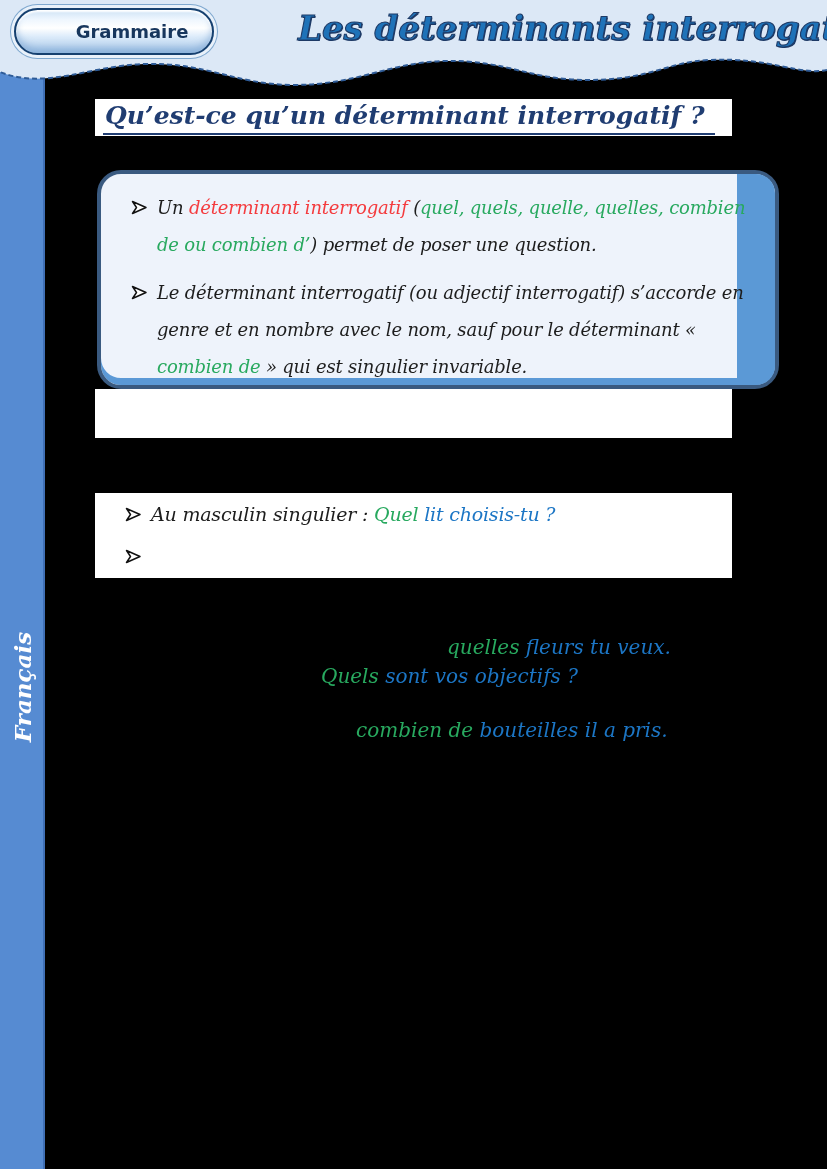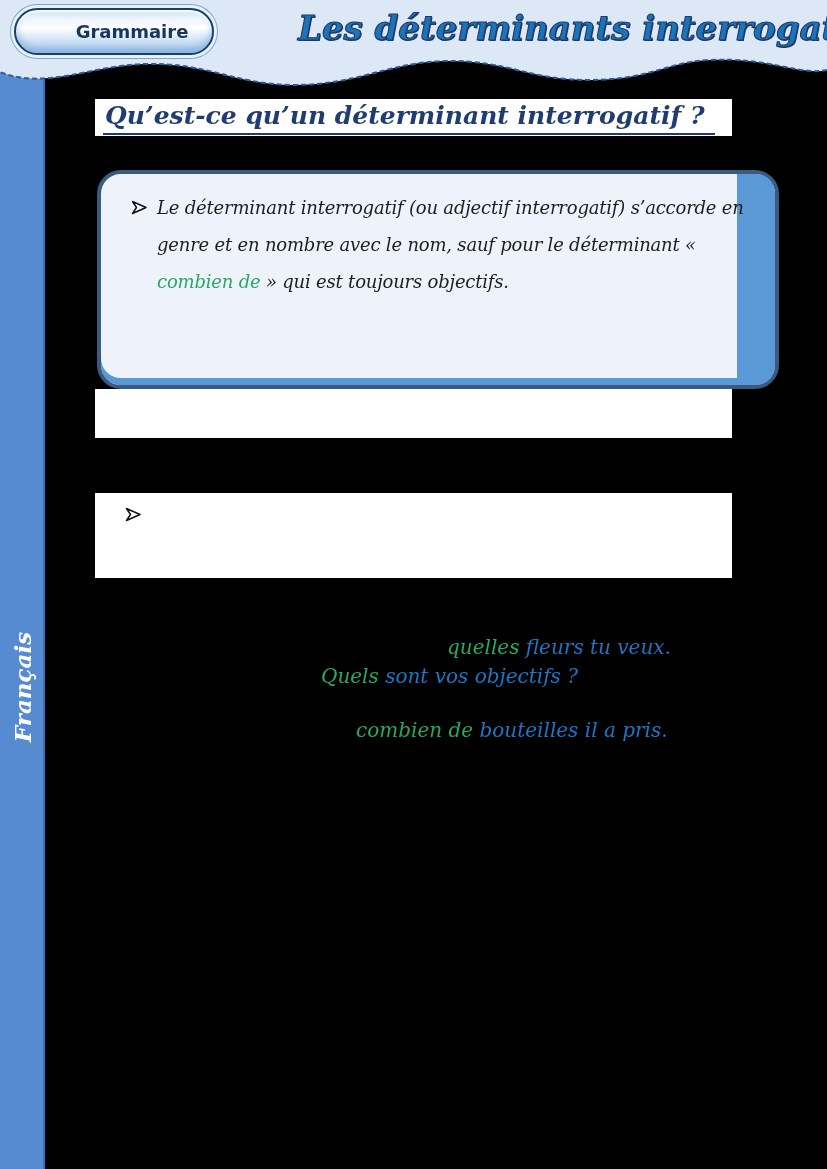--- a/index.html
+++ b/index.html
@@ -112,29 +112,45 @@
   </div>
 
   <div class="info-box">
     <div class="info-band"></div>
     <div class="info-content">
       <div class="bullet">
         <svg class="arrow" width="17" height="15" viewBox="0 0 17 15">
           <path d="M1.5,1.5 L15,7.5 L1.5,13.5 L5.5,7.5 Z" fill="#ffffff" stroke="#111111" stroke-width="1.5" stroke-linejoin="round"></path>
         </svg>
         <span class="btext">
-          <span class="c-ink">Le déterminant interrogatif (ou adjectif interrogatif) s’accorde en genre et en nombre avec le nom, sauf pour le déterminant  « </span><span class="c-green">combien de</span><span class="c-ink"> » qui est toujours objectifs.</span>
+          <span class="c-ink">Un </span><span class="c-red">déterminant interrogatif </span><span class="c-ink">(</span><span class="c-green">quel, quels, quelle, quelles, combien de ou combien d’</span><span class="c-ink">) permet de poser une question.</span>
+        </span>
+      </div>
+      <div class="bullet">
+        <svg class="arrow" width="17" height="15" viewBox="0 0 17 15">
+          <path d="M1.5,1.5 L15,7.5 L1.5,13.5 L5.5,7.5 Z" fill="#ffffff" stroke="#111111" stroke-width="1.5" stroke-linejoin="round"></path>
+        </svg>
+        <span class="btext">
+          <span class="c-ink">Le déterminant interrogatif (ou adjectif interrogatif) s’accorde en genre et en nombre avec le nom, sauf pour le déterminant  « </span><span class="c-green">combien de</span><span class="c-ink"> » qui est singulier invariable.</span>
         </span>
       </div>
     </div>
   </div>
 
   <div class="white-strip"></div>
 
   <div class="examples-box">
+    <div class="bullet">
+      <svg class="arrow" width="17" height="15" viewBox="0 0 17 15">
+        <path d="M1.5,1.5 L15,7.5 L1.5,13.5 L5.5,7.5 Z" fill="#ffffff" stroke="#111111" stroke-width="1.5" stroke-linejoin="round"></path>
+      </svg>
+      <span class="btext">
+        <span class="c-ink">Au masculin singulier : </span><span class="c-green">Quel </span><span class="c-blue">lit choisis-tu ?</span>
+      </span>
+    </div>
     <div class="bullet">
       <svg class="arrow" width="17" height="15" viewBox="0 0 17 15">
         <path d="M1.5,1.5 L15,7.5 L1.5,13.5 L5.5,7.5 Z" fill="#ffffff" stroke="#111111" stroke-width="1.5" stroke-linejoin="round"></path>
       </svg>
     </div>
   </div>
 
   <div class="frag frag-1">
     <span class="c-green">quelles </span><span class="c-blue">fleurs tu veux.</span>
   </div>

